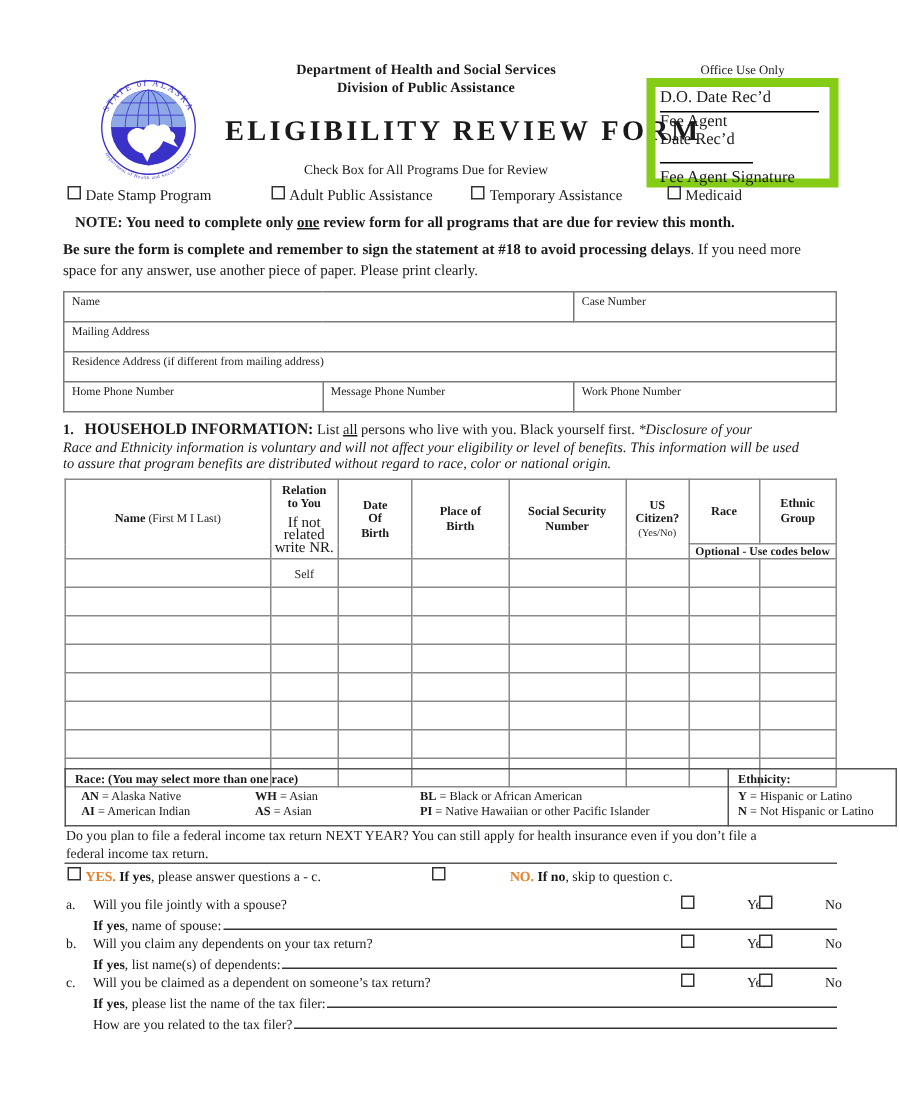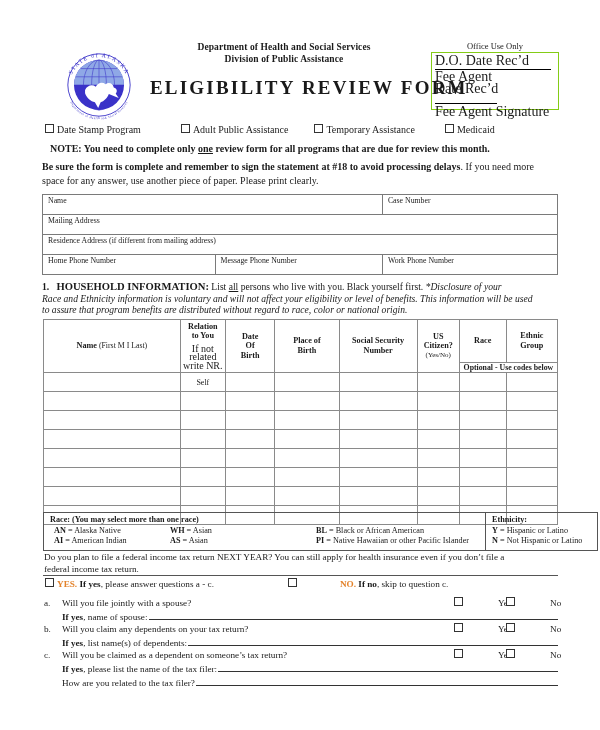--- a/index.html
+++ b/index.html
@@ -71,25 +71,25 @@
     top: 41px;
     width: 128px;
   }
   .office-title {
     font-size: 8.5px;
     text-align: center;
     line-height: 10px;
     margin-bottom: 1px;
   }
   .office-box {
-    border: 1px solid #84cc16;
-    height: 58px;
+    border: 6px solid #84cc16;
+    height: 73px;
     padding: 2px 3px 0 3px;
     box-sizing: border-box;
-    font-size: 14px;
+    font-size: 11px;
     line-height: 11.4px;
   }
   .office-rule {
     border-bottom: 1px solid #000;
     height: 1px;
     margin: 2px 4px 1px 0;
   }
   .dateline {
     display: inline-block;
     border-bottom: 1px solid #000;
@@ -235,21 +235,21 @@
     border: 1px solid #555;
     vertical-align: top;
     padding: 2px 4px 3px 6px;
     font-size: 8.2px;
     line-height: 10.6px;
   }
   .codes-table b { font-weight: bold; }
   .code-grid { display: flex; }
   .code-col-a { width: 120px; }
   .code-col-b { width: 110px; }
-  .code-col-c { width: auto; margin-left: 36px; }
+  .code-col-c { width: auto; }
 
   
   .tax-intro {
     position: absolute;
     left: 44px;
     top: 552px;
     width: 514px;
     font-size: 9.2px;
     line-height: 11.5px;
   }
@@ -366,20 +366,21 @@
         <text font-family="'Liberation Serif',serif" font-size="3.9" fill="#3A32C8" letter-spacing="0.5">
           <textPath href="#arcBot" startOffset="50%" text-anchor="middle">Department of Health and Social Services</textPath>
         </text>
       </svg>
     </div>
 
     <div class="header-center">
       <div class="dept-line">Department of Health and Social Services</div>
       <div class="dept-line">Division of Public Assistance</div>
       <div class="form-title">ELIGIBILITY REVIEW FORM</div>
+      <div class="checkbox-instr">Check Box for All Programs Due for Review</div>
     </div>
 
     <div class="office-wrap">
       <div class="office-title">Office Use Only</div>
       <div class="office-box">
         <div>D.O. Date Rec’d</div>
         <div class="office-rule"></div>
         <div>Fee Agent</div>
         <div><span>Date Rec’d</span><span class="dateline"></span></div>
         <div>Fee Agent Signature</div>

